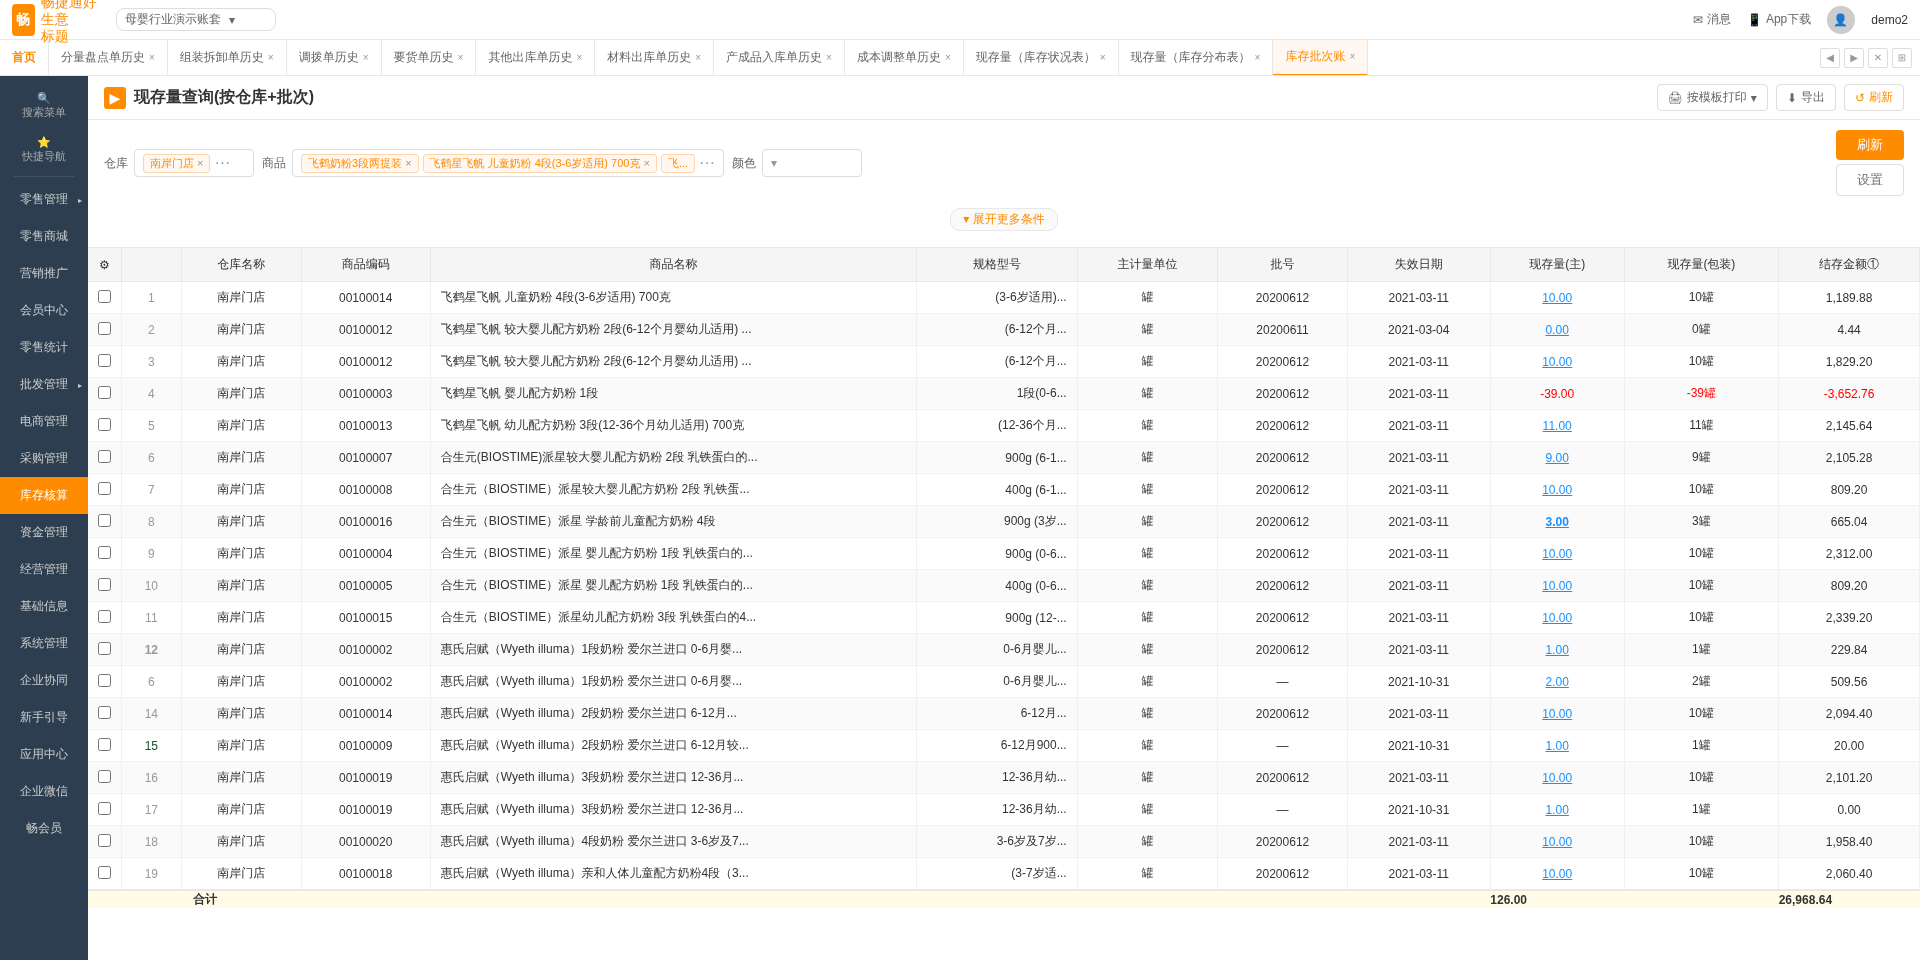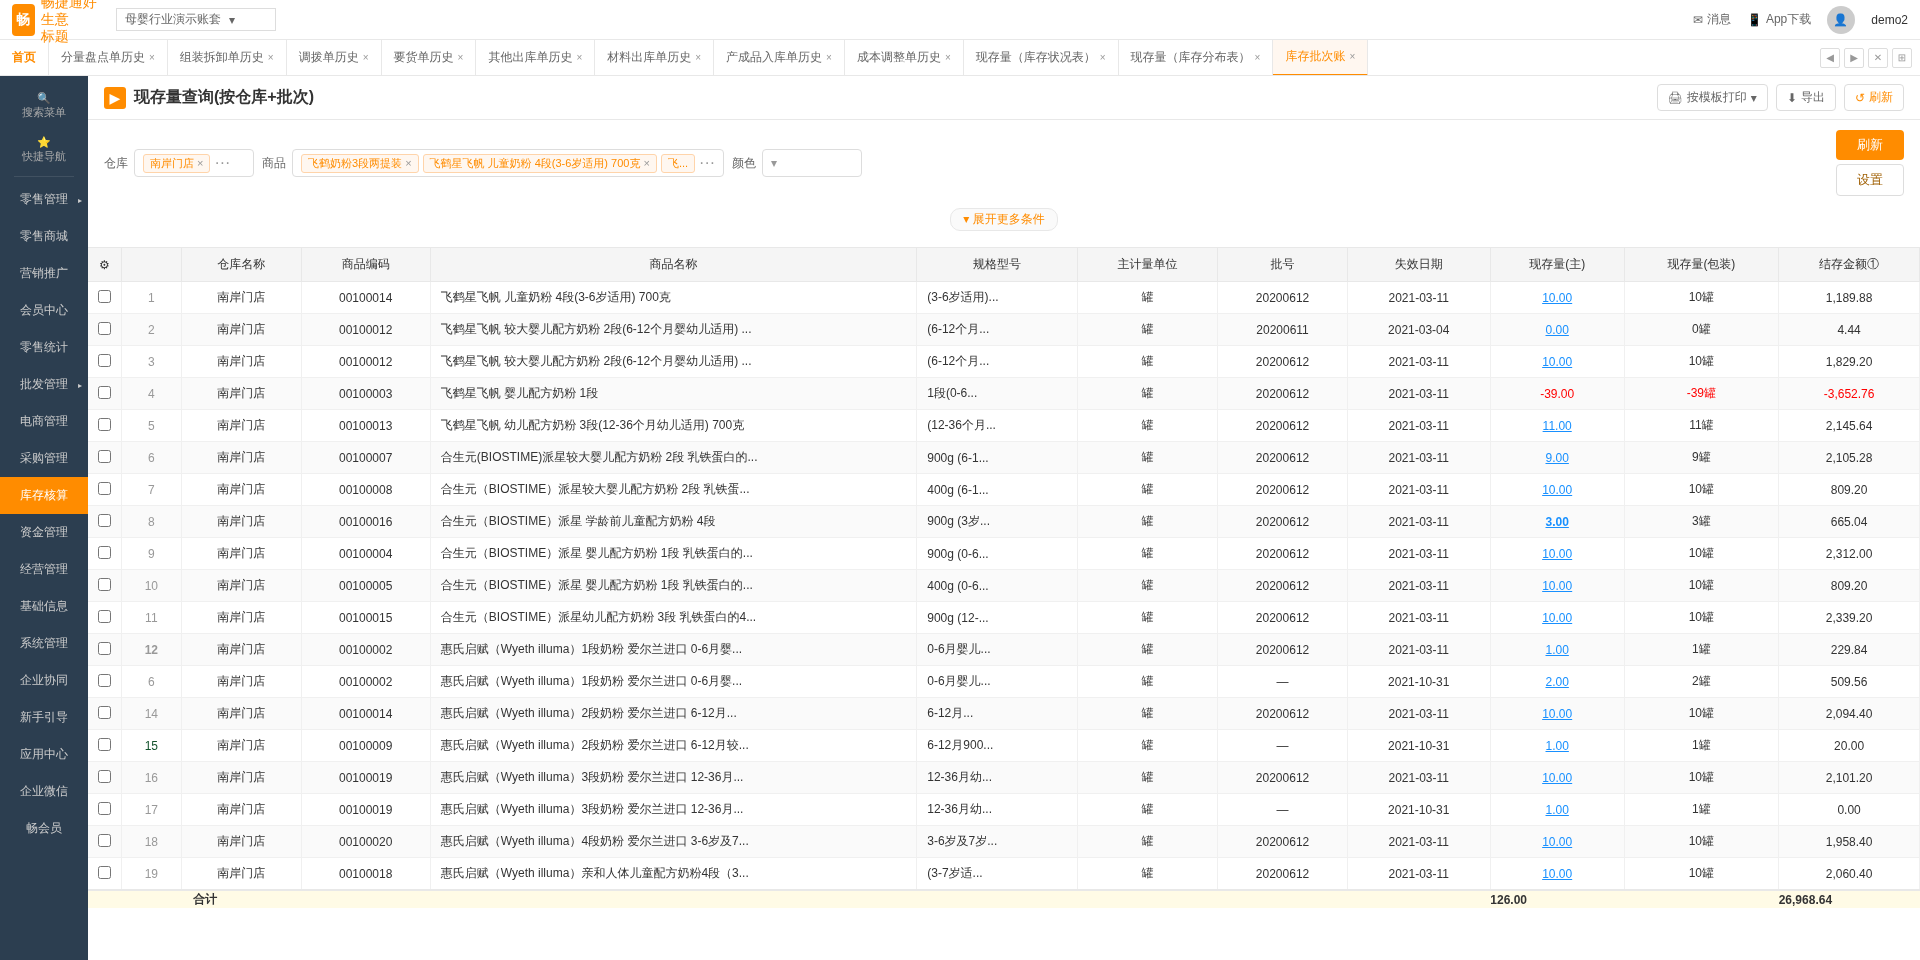--- a/index.html
+++ b/index.html
@@ -3,21 +3,21 @@
   <meta charset="utf-8">
   <style>
     * { box-sizing: border-box; margin: 0; padding: 0; }
     body { font-family: 'Microsoft YaHei', Arial, sans-serif; font-size: 12px; background: #f5f5f5; color: #333; width: 1920px; min-height: 960px; overflow-x: hidden; }
 
     
     .top-bar { display: flex; align-items: center; height: 40px; background: #fff; border-bottom: 1px solid #e8e8e8; padding: 0 12px; gap: 16px; }
     .logo-area { display: flex; align-items: center; gap: 6px; width: 88px; }
     .logo-icon { width: 32px; height: 32px; background: #ff8c00; border-radius: 4px; display: flex; align-items: center; justify-content: center; color: white; font-size: 14px; font-weight: bold; }
     .logo-text { font-size: 14px; color: #ff8c00; line-height: 1.2; }
-    .breadcrumb-select { display: flex; align-items: center; gap: 4px; border: 1px solid #ddd; border-radius: 0; padding: 2px 8px; font-size: 12px; cursor: pointer; color: #666; min-width: 160px; }
+    .breadcrumb-select { display: flex; align-items: center; gap: 4px; border: 1px solid #ddd; border-radius: 8px; padding: 2px 8px; font-size: 12px; cursor: pointer; color: #666; min-width: 160px; }
     .top-actions { margin-left: auto; display: flex; align-items: center; gap: 16px; }
     .top-action-item { display: flex; align-items: center; gap: 4px; color: #666; cursor: pointer; font-size: 12px; }
     .avatar { width: 28px; height: 28px; border-radius: 50%; background: #ccc; display: flex; align-items: center; justify-content: center; color: white; font-size: 12px; }
     .user-name { font-size: 12px; color: #333; }
 
     
     .nav-tabs { display: flex; align-items: center; height: 36px; background: #fff; border-bottom: 1px solid #e8e8e8; overflow: hidden; }
     .nav-tab { display: flex; align-items: center; padding: 0 12px; height: 36px; font-size: 12px; color: #666; cursor: pointer; border-right: 1px solid #e8e8e8; white-space: nowrap; gap: 4px; flex-shrink: 0; }
     .nav-tab.active { background: #fff7f0; color: #ff8c00; border-bottom: 2px solid #ff8c00; }
     .nav-tab.home { color: #ff8c00; font-weight: bold; }
@@ -51,32 +51,32 @@
     .filter-label { font-size: 12px; color: #666; white-space: nowrap; }
     .filter-tag-container { display: flex; align-items: center; gap: 4px; border: 1px solid #ddd; border-radius: 4px; padding: 3px 8px; min-width: 120px; min-height: 28px; }
     .filter-tag { display: flex; align-items: center; gap: 3px; background: #fff7f0; color: #ff8c00; border: 1px solid #ffd4aa; border-radius: 3px; padding: 1px 6px; font-size: 11px; cursor: pointer; }
     .filter-tag .remove { color: #999; cursor: pointer; }
     .filter-more-btn { color: #999; cursor: pointer; font-size: 16px; }
     .filter-product-container { display: flex; align-items: center; gap: 4px; border: 1px solid #ddd; border-radius: 4px; padding: 3px 8px; min-width: 380px; min-height: 28px; }
     .filter-color-container { display: flex; align-items: center; gap: 4px; border: 1px solid #ddd; border-radius: 4px; padding: 3px 8px; min-width: 100px; min-height: 28px; }
     .expand-btn-row { display: flex; justify-content: center; padding: 6px 0; }
     .expand-btn { display: flex; align-items: center; gap: 4px; color: #999; font-size: 12px; cursor: pointer; border: 1px solid #e8e8e8; border-radius: 10px; padding: 2px 12px; background: #fafafa; }
     .query-btn { background: #ff8c00; color: #fff; border: none; border-radius: 4px; padding: 6px 20px; cursor: pointer; font-size: 13px; }
-    .settings-btn { background: #fff; color: #a16207; border: 1px solid #ddd; border-radius: 4px; padding: 6px 20px; cursor: pointer; font-size: 13px; }
+    .settings-btn { background: #fff; color: #737373; border: 1px solid #ddd; border-radius: 4px; padding: 6px 20px; cursor: pointer; font-size: 13px; }
 
     
     .table-container { flex: 1; overflow: auto; background: #fff; }
     table { width: 100%; border-collapse: collapse; font-size: 12px; }
     thead tr { background: #f5f5f5; }
     thead th { padding: 8px 10px; text-align: center; border-bottom: 1px solid #e8e8e8; border-right: 1px solid #e8e8e8; color: #333; font-weight: normal; white-space: nowrap; position: sticky; top: 0; background: #f5f5f5; z-index: 1; }
     tbody tr { background: #fff; }
     tbody tr:nth-child(even) { background: #fafafa; }
     tbody td { padding: 7px 10px; border-bottom: 1px solid #f0f0f0; border-right: 1px solid #f0f0f0; text-align: center; white-space: nowrap; }
     .td-name { text-align: left; max-width: 280px; overflow: hidden; text-overflow: ellipsis; }
-    .td-spec { text-align: left; max-width: 100px; overflow: hidden; text-overflow: ellipsis; }
+    .td-spec { text-align: right; max-width: 100px; overflow: hidden; text-overflow: ellipsis; }
     .link-val { color: #1890ff; text-decoration: underline; cursor: pointer; }
     .negative-val { color: #f00; }
     .checkbox-col { width: 30px; }
     .footer-row { background: #fffbe6; font-weight: bold; }
     .footer-row td { border-top: 2px solid #e8e8e8; }
 
     
     .table-container::-webkit-scrollbar { width: 6px; height: 6px; }
     .table-container::-webkit-scrollbar-thumb { background: #ccc; border-radius: 3px; }
     .table-container::-webkit-scrollbar-track { background: #f5f5f5; }

